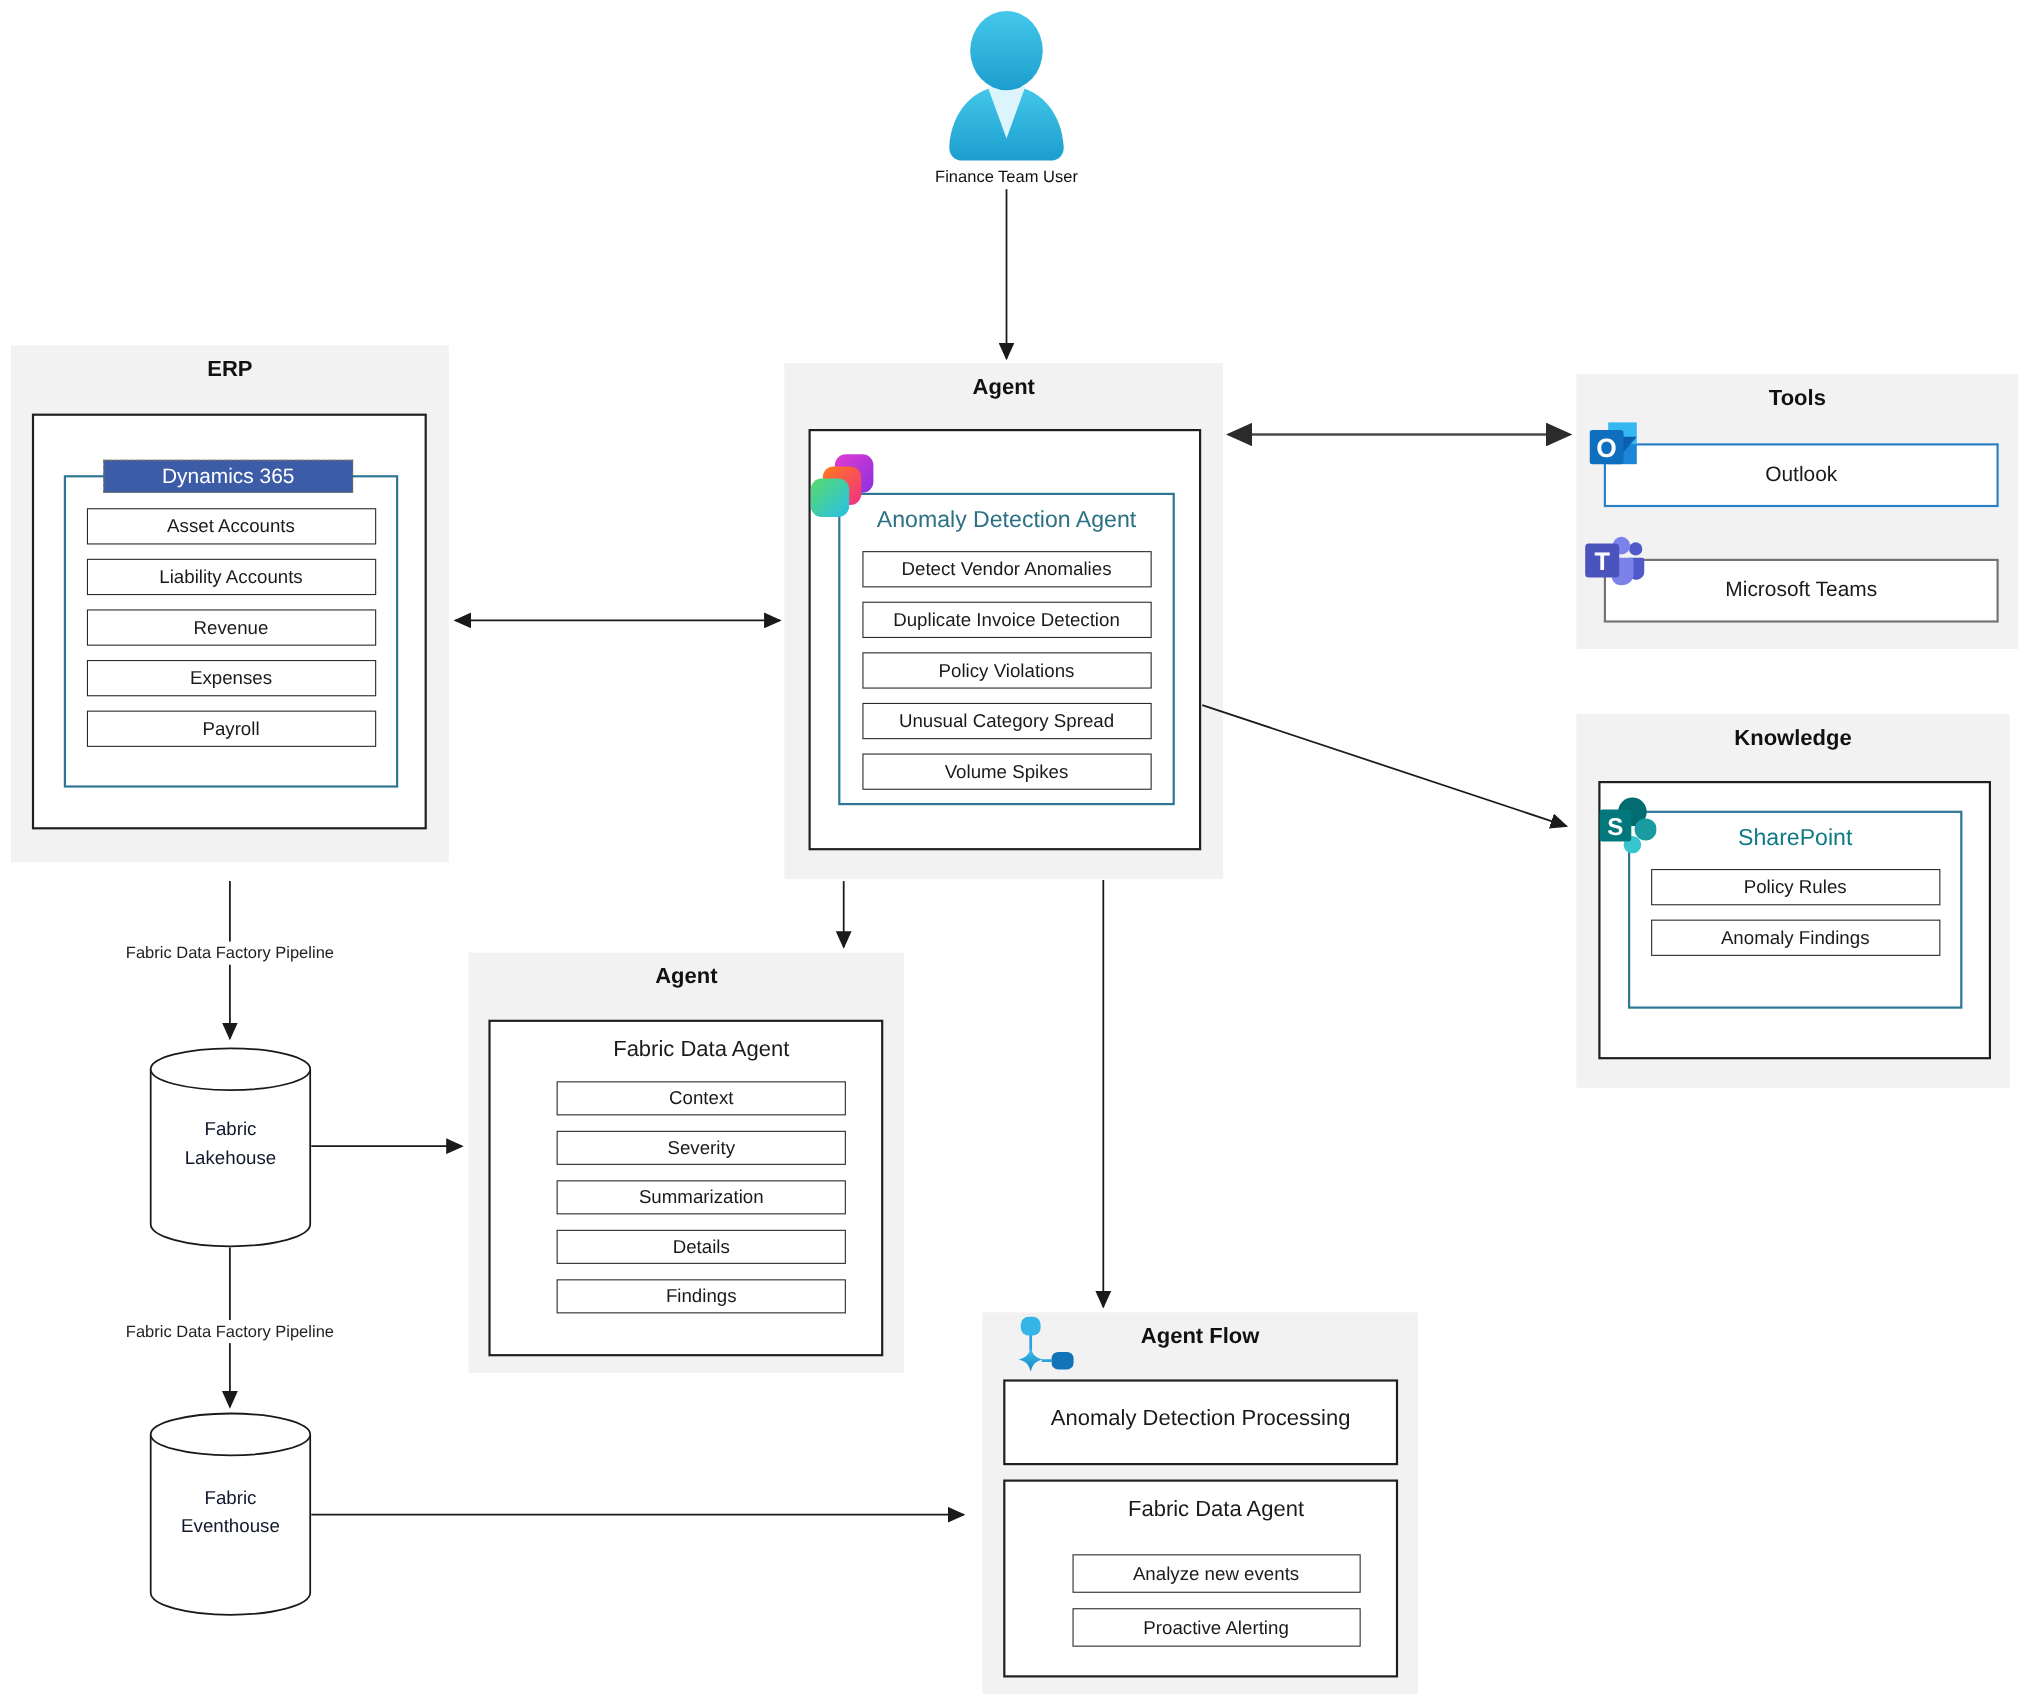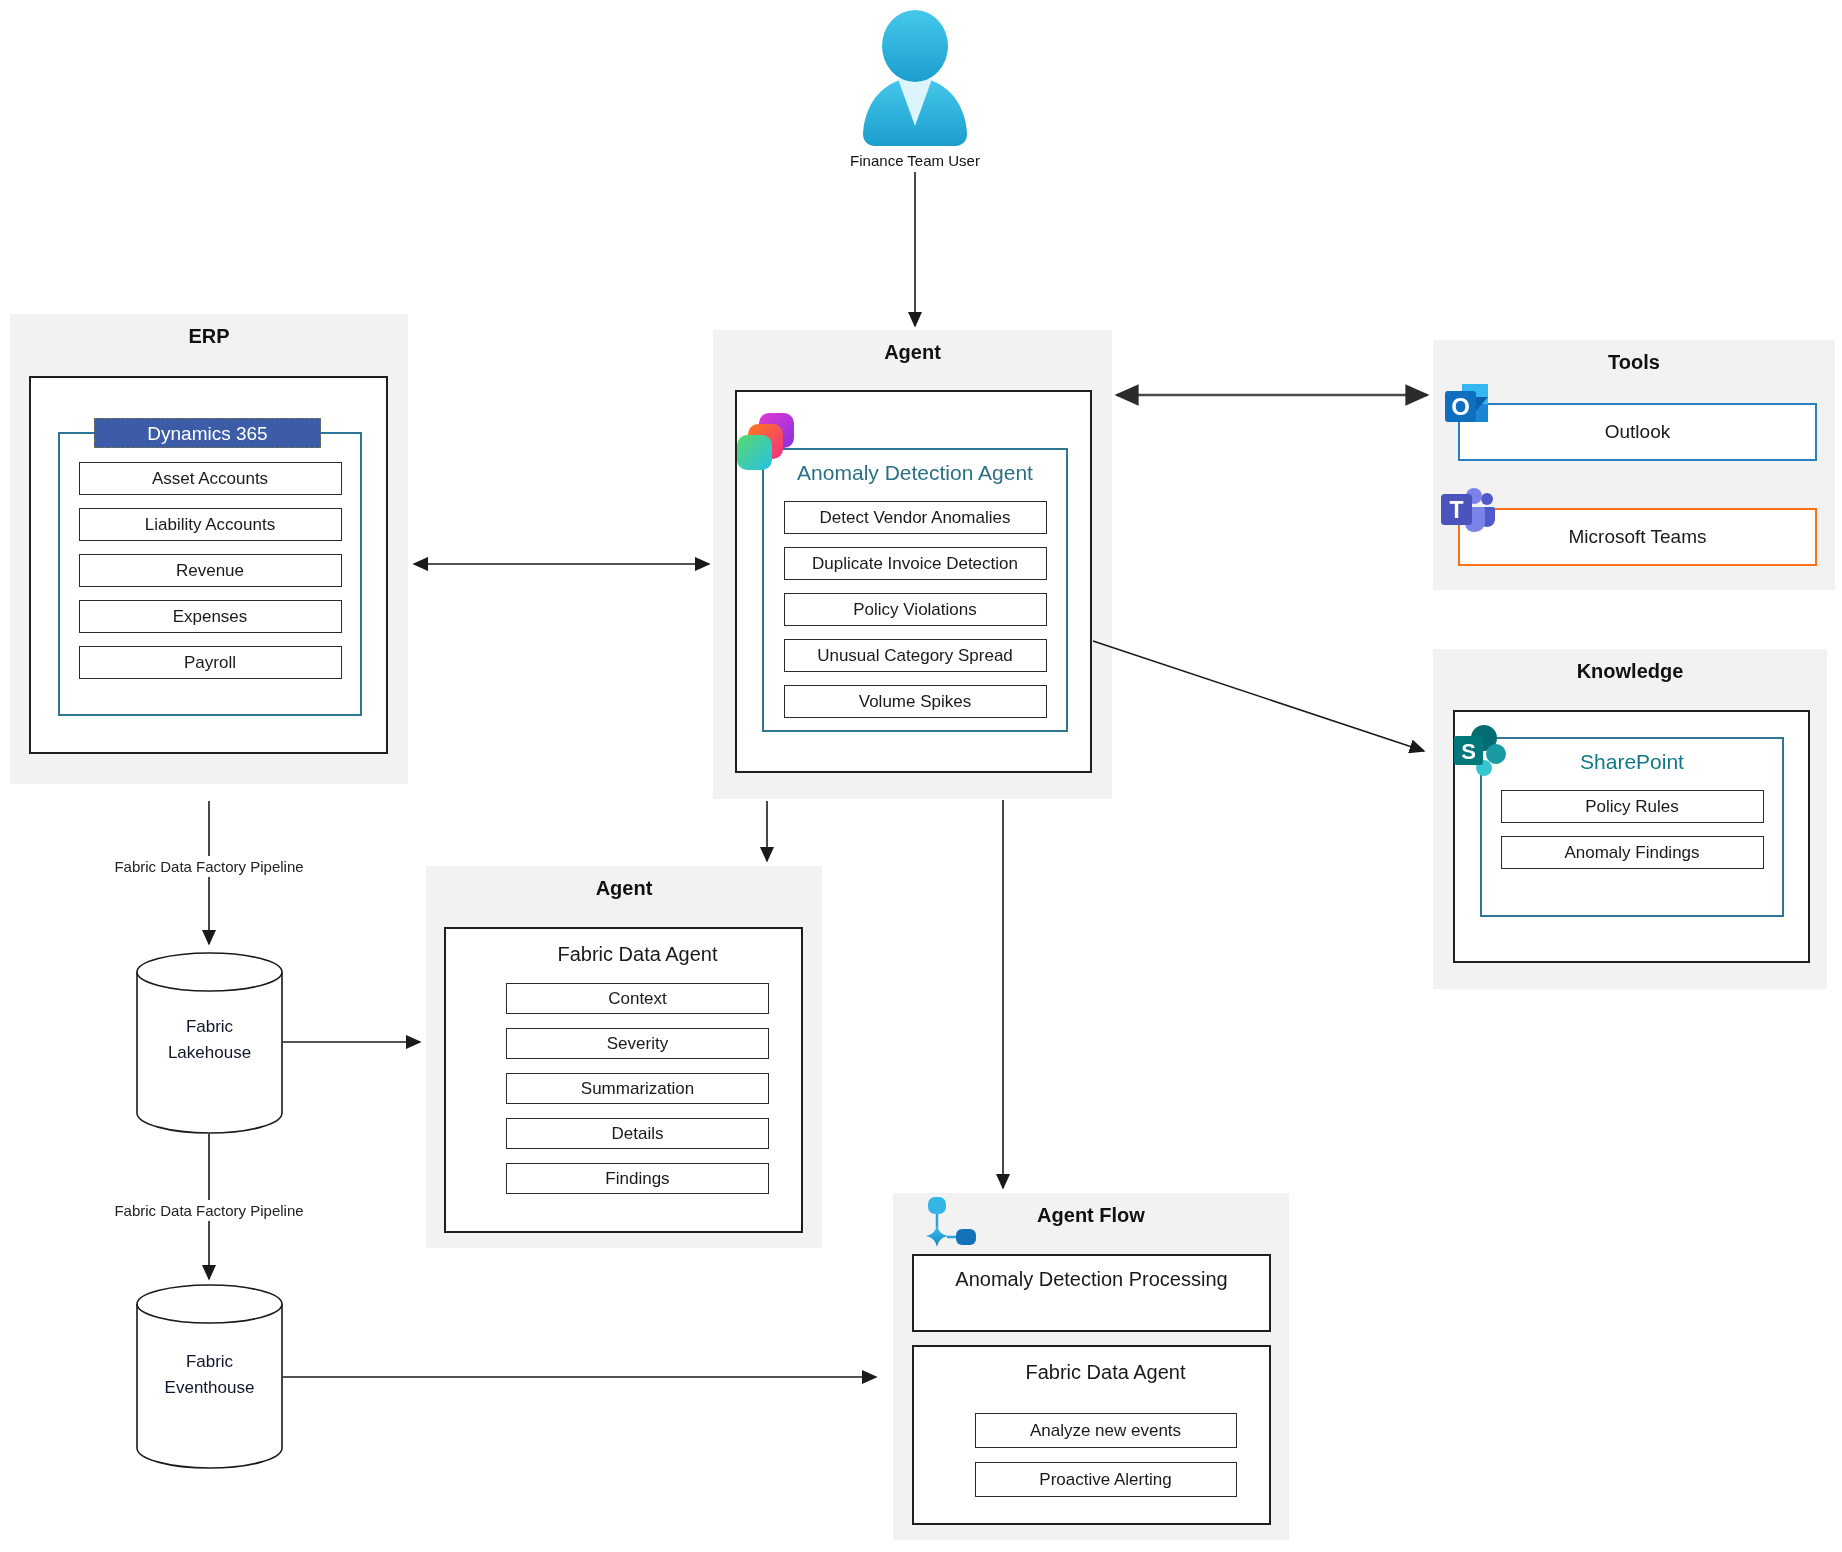--- a/index.html
+++ b/index.html
@@ -11,21 +11,21 @@
   .tealbox{position:absolute;background:#fff;border:2px solid #2e7596;box-sizing:border-box;
            display:flex;flex-direction:column;align-items:center;gap:13px;}
   .flexcol{display:flex;flex-direction:column;align-items:center;gap:14px;padding-left:28px;}
   .item{width:263px;height:33px;border:1.6px solid #2b2b2b;background:#fff;flex:none;
         display:flex;align-items:center;justify-content:center;font-size:17px;box-sizing:border-box;}
   .item.small{height:31px;}
   .item.wide{width:262px;height:35px;}
   .inner-title{font-size:21px;margin-top:8px;line-height:30px;flex:none;}
   .teal-text{color:#2b7085;}
   .sp-text{color:#0f7987;}
-  .blackbox-title{font-size:20px;text-align:center;margin-top:12px;}
+  .blackbox-title{font-size:20px;text-align:center;margin-top:22px;}
   .toolbox{position:absolute;background:#fff;box-sizing:border-box;display:flex;
            align-items:center;justify-content:center;font-size:19px;}
   .dyn365{position:absolute;background:#3d5ca8;color:#fff;font-size:19px;text-align:center;
           line-height:30px;border:1px dashed #73734a;box-sizing:border-box;z-index:3;}
   .pipe-label{position:absolute;z-index:12;background:#fff;text-align:center;font-size:15px;
               color:#222;padding:2px 0;}
   .cyl-label{position:absolute;z-index:12;text-align:center;font-size:17px;line-height:26px;color:#0f172a;}
   .icon{position:absolute;z-index:15;}
   .overlay{position:absolute;left:0;top:0;z-index:10;pointer-events:none;}
   .user-label{position:absolute;z-index:12;text-align:center;font-size:15px;color:#111;}
@@ -57,21 +57,21 @@
       <div class="item">Duplicate Invoice Detection</div>
       <div class="item">Policy Violations</div>
       <div class="item">Unusual Category Spread</div>
       <div class="item">Volume Spikes</div>
     </div>
   </div>
 
   <div class="panel" style="left:1433px;top:340px;width:402px;height:250px;">
     <div class="panel-title">Tools</div>
     <div class="toolbox" style="left:25px;top:63px;width:359px;height:58px;border:2px solid #2980c4;">Outlook</div>
-    <div class="toolbox" style="left:25px;top:168px;width:359px;height:58px;border:2px solid #f97316;">Microsoft Teams</div>
+    <div class="toolbox" style="left:25px;top:168px;width:359px;height:58px;border:2px solid #737373;">Microsoft Teams</div>
   </div>
 
   <div class="panel" style="left:1433px;top:649px;width:394px;height:340px;">
     <div class="panel-title">Knowledge</div>
     <div class="whitebox" style="left:20px;top:61px;width:357px;height:253px;"></div>
     <div class="tealbox" style="left:47px;top:88px;width:304px;height:180px;">
       <div class="inner-title sp-text">SharePoint</div>
       <div class="item">Policy Rules</div>
       <div class="item">Anomaly Findings</div>
     </div>

